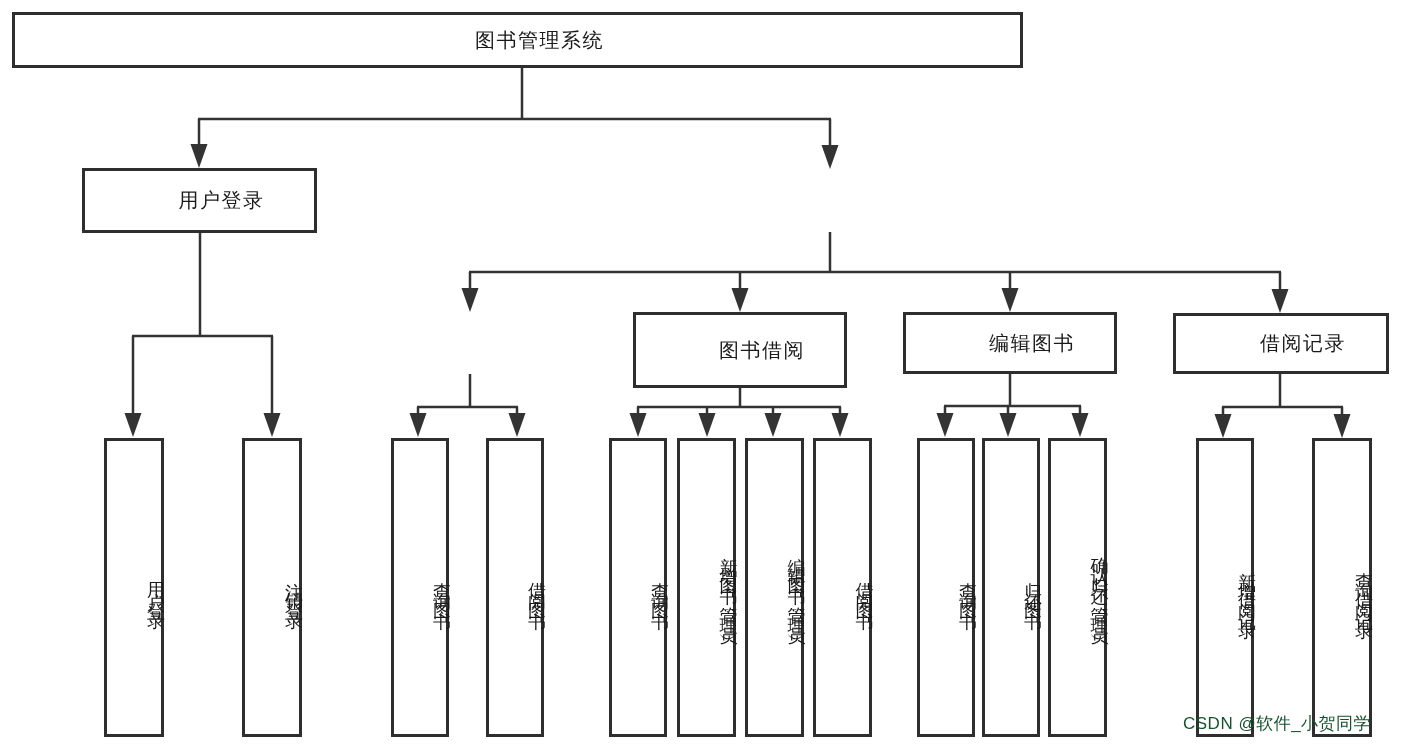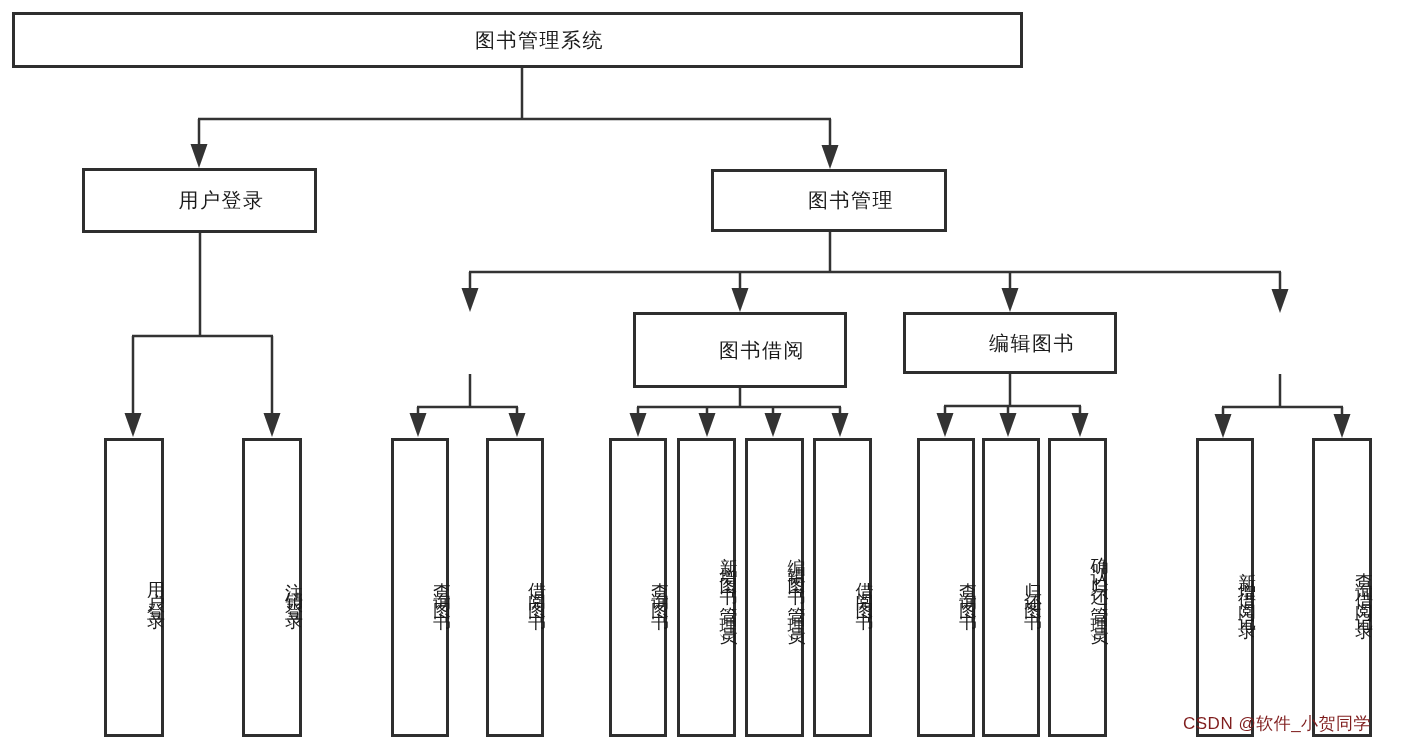--- a/index.html
+++ b/index.html
@@ -38,21 +38,21 @@
     letter-spacing: 10px;
   }
   .watermark {
     position: absolute;
     left: 1183px;
     top: 712px;
     width: 215px;
     z-index: 5;
     font-size: 17px;
     letter-spacing: 0.5px;
-    color: #7f1d1d;
+    color: #14532d;
     white-space: nowrap;
   }
 </style>
 </head>
 <body>
 
 <div class="canvas">
 
   <svg class="wires" width="1405" height="747" xmlns="http://www.w3.org/2000/svg">
     <g stroke="#333333" stroke-width="2.5" fill="none">
@@ -120,29 +120,29 @@
     </g>
   </svg>
 
   <div class="box h" style="left:12px;top:12px;width:1011px;height:56px">
     <span>图书管理系统</span>
   </div>
 
   <div class="box h" style="left:82px;top:168px;width:235px;height:65px">
     <span>用户登录</span>
   </div>
-  <div class="box h" style="left:711px;top:169px;width:236px;height:63px">
-    <span>图书管理</span>
-  </div>
 
   <div class="box h" style="left:633px;top:312px;width:214px;height:76px">
     <span>图书借阅</span>
   </div>
   <div class="box h" style="left:903px;top:312px;width:214px;height:62px">
     <span>编辑图书</span>
+  </div>
+  <div class="box h" style="left:1173px;top:313px;width:216px;height:61px">
+    <span>借阅记录</span>
   </div>
 
   <div class="box leaf" style="left:104px;width:60px">
     <span>用户登录</span>
   </div>
   <div class="box leaf" style="left:242px;width:60px">
     <span>注销登录</span>
   </div>
   <div class="box leaf" style="left:391px;width:58px">
     <span>查询图书</span>

